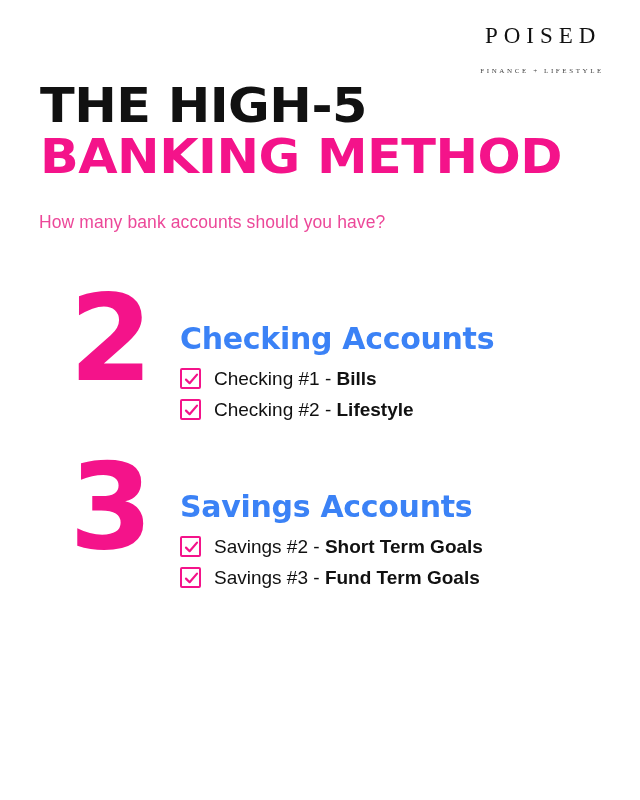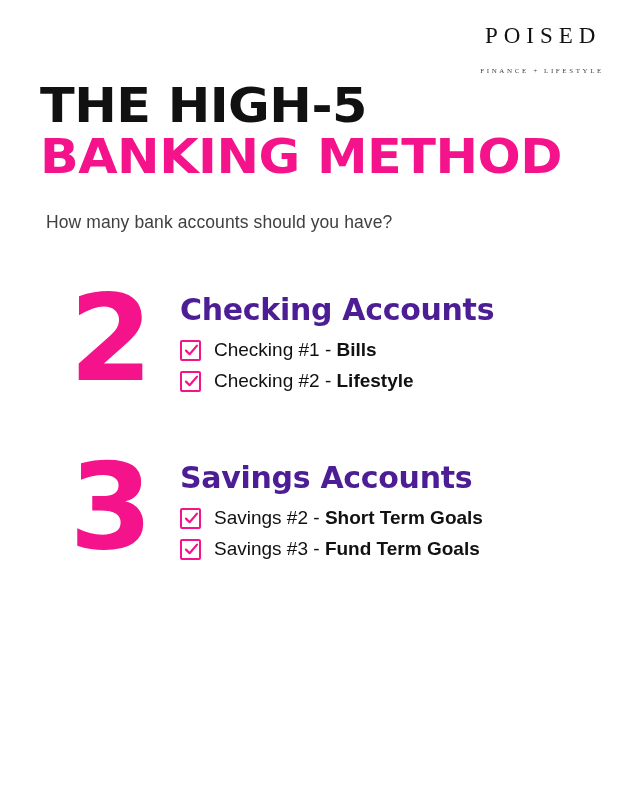--- a/index.html
+++ b/index.html
@@ -64,23 +64,23 @@
     text-transform: uppercase;
     transform: scaleX(1.06);
     transform-origin: left center;
   }
   .headline-line.dark { color: #111111; }
   .headline-line.pink { color: #F4138A; }
 
   .subhead {
     position: absolute;
     top: 212px;
-    left: 46px;
+    left: 39px;
     font-size: 17.5px;
-    color: #404040;
+    color: #ec4899;
     letter-spacing: 0.1px;
   }
 
   
   .group {
     position: absolute;
     left: 40px;
     right: 30px;
     display: flex;
     align-items: flex-start;
@@ -102,28 +102,28 @@
 
   .group-body {
     flex: 1 1 auto;
     padding-top: 10px;
   }
 
   .group-title {
     font-family: "DejaVu Sans", sans-serif;
     font-weight: bold;
     font-size: 30px;
-    color: #4c1d95;
+    color: #3b82f6;
     letter-spacing: -0.3px;
     margin-bottom: 12px;
+    margin-top: 29px;
   }
 
   .item-row {
     display: flex;
-    align-items: center;
     margin-bottom: 9px;
   }
 
   .checkbox {
     flex: 0 0 auto;
     width: 21px;
     height: 21px;
     border: 2.5px solid #F4138A;
     border-radius: 2px;
     margin-right: 13px;

